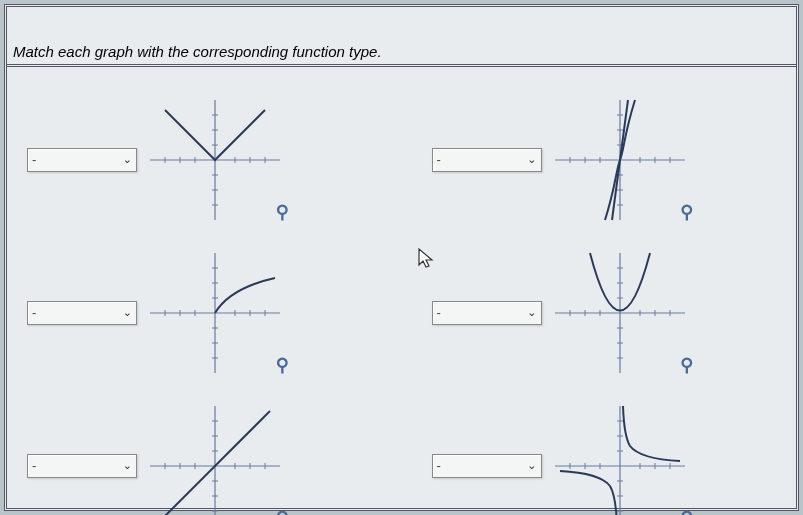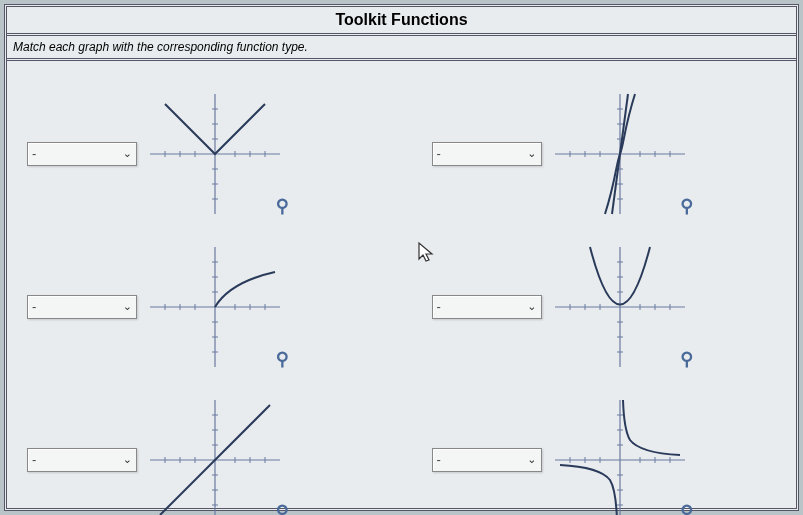--- a/index.html
+++ b/index.html
@@ -20,24 +20,25 @@
   .title-bar {
     text-align: center;
     font-weight: bold;
     font-size: 16px;
     padding: 4px 0;
     border-bottom: 3px double #556;
     background: #e8ecee;
   }
   .instruction-bar {
     font-style: italic;
-    font-size: 12px;
+    font-size: 15px;
     padding: 4px 6px;
     border-bottom: 3px double #556;
     background: #e8ecee;
+    margin-top: 32px;
   }
   .content {
     padding: 20px 20px 0 20px;
     display: grid;
     grid-template-columns: 1fr 1fr;
     grid-template-rows: repeat(3, 145px);
     column-gap: 60px;
     row-gap: 8px;
     position: relative;
   }
@@ -88,21 +89,20 @@
     pointer-events: none;
   }
   .axis { stroke: #6a7aa0; stroke-width: 1.2; }
   .tick { stroke: #6a7aa0; stroke-width: 1; }
   .curve { stroke: #2a3a5a; stroke-width: 2; fill: none; }
 </style>
 </head>
 <body>
 
 <div class="outer-frame">
-  <div class="title-bar">Toolkit Functions</div>
   <div class="instruction-bar">Match each graph with the corresponding function type.</div>
 
   <div class="content">
 
     <div class="cell">
       <div class="dropdown">
         <span class="val">-</span>
         <span class="chev">⌄</span>
       </div>
       <div class="graph-box">

